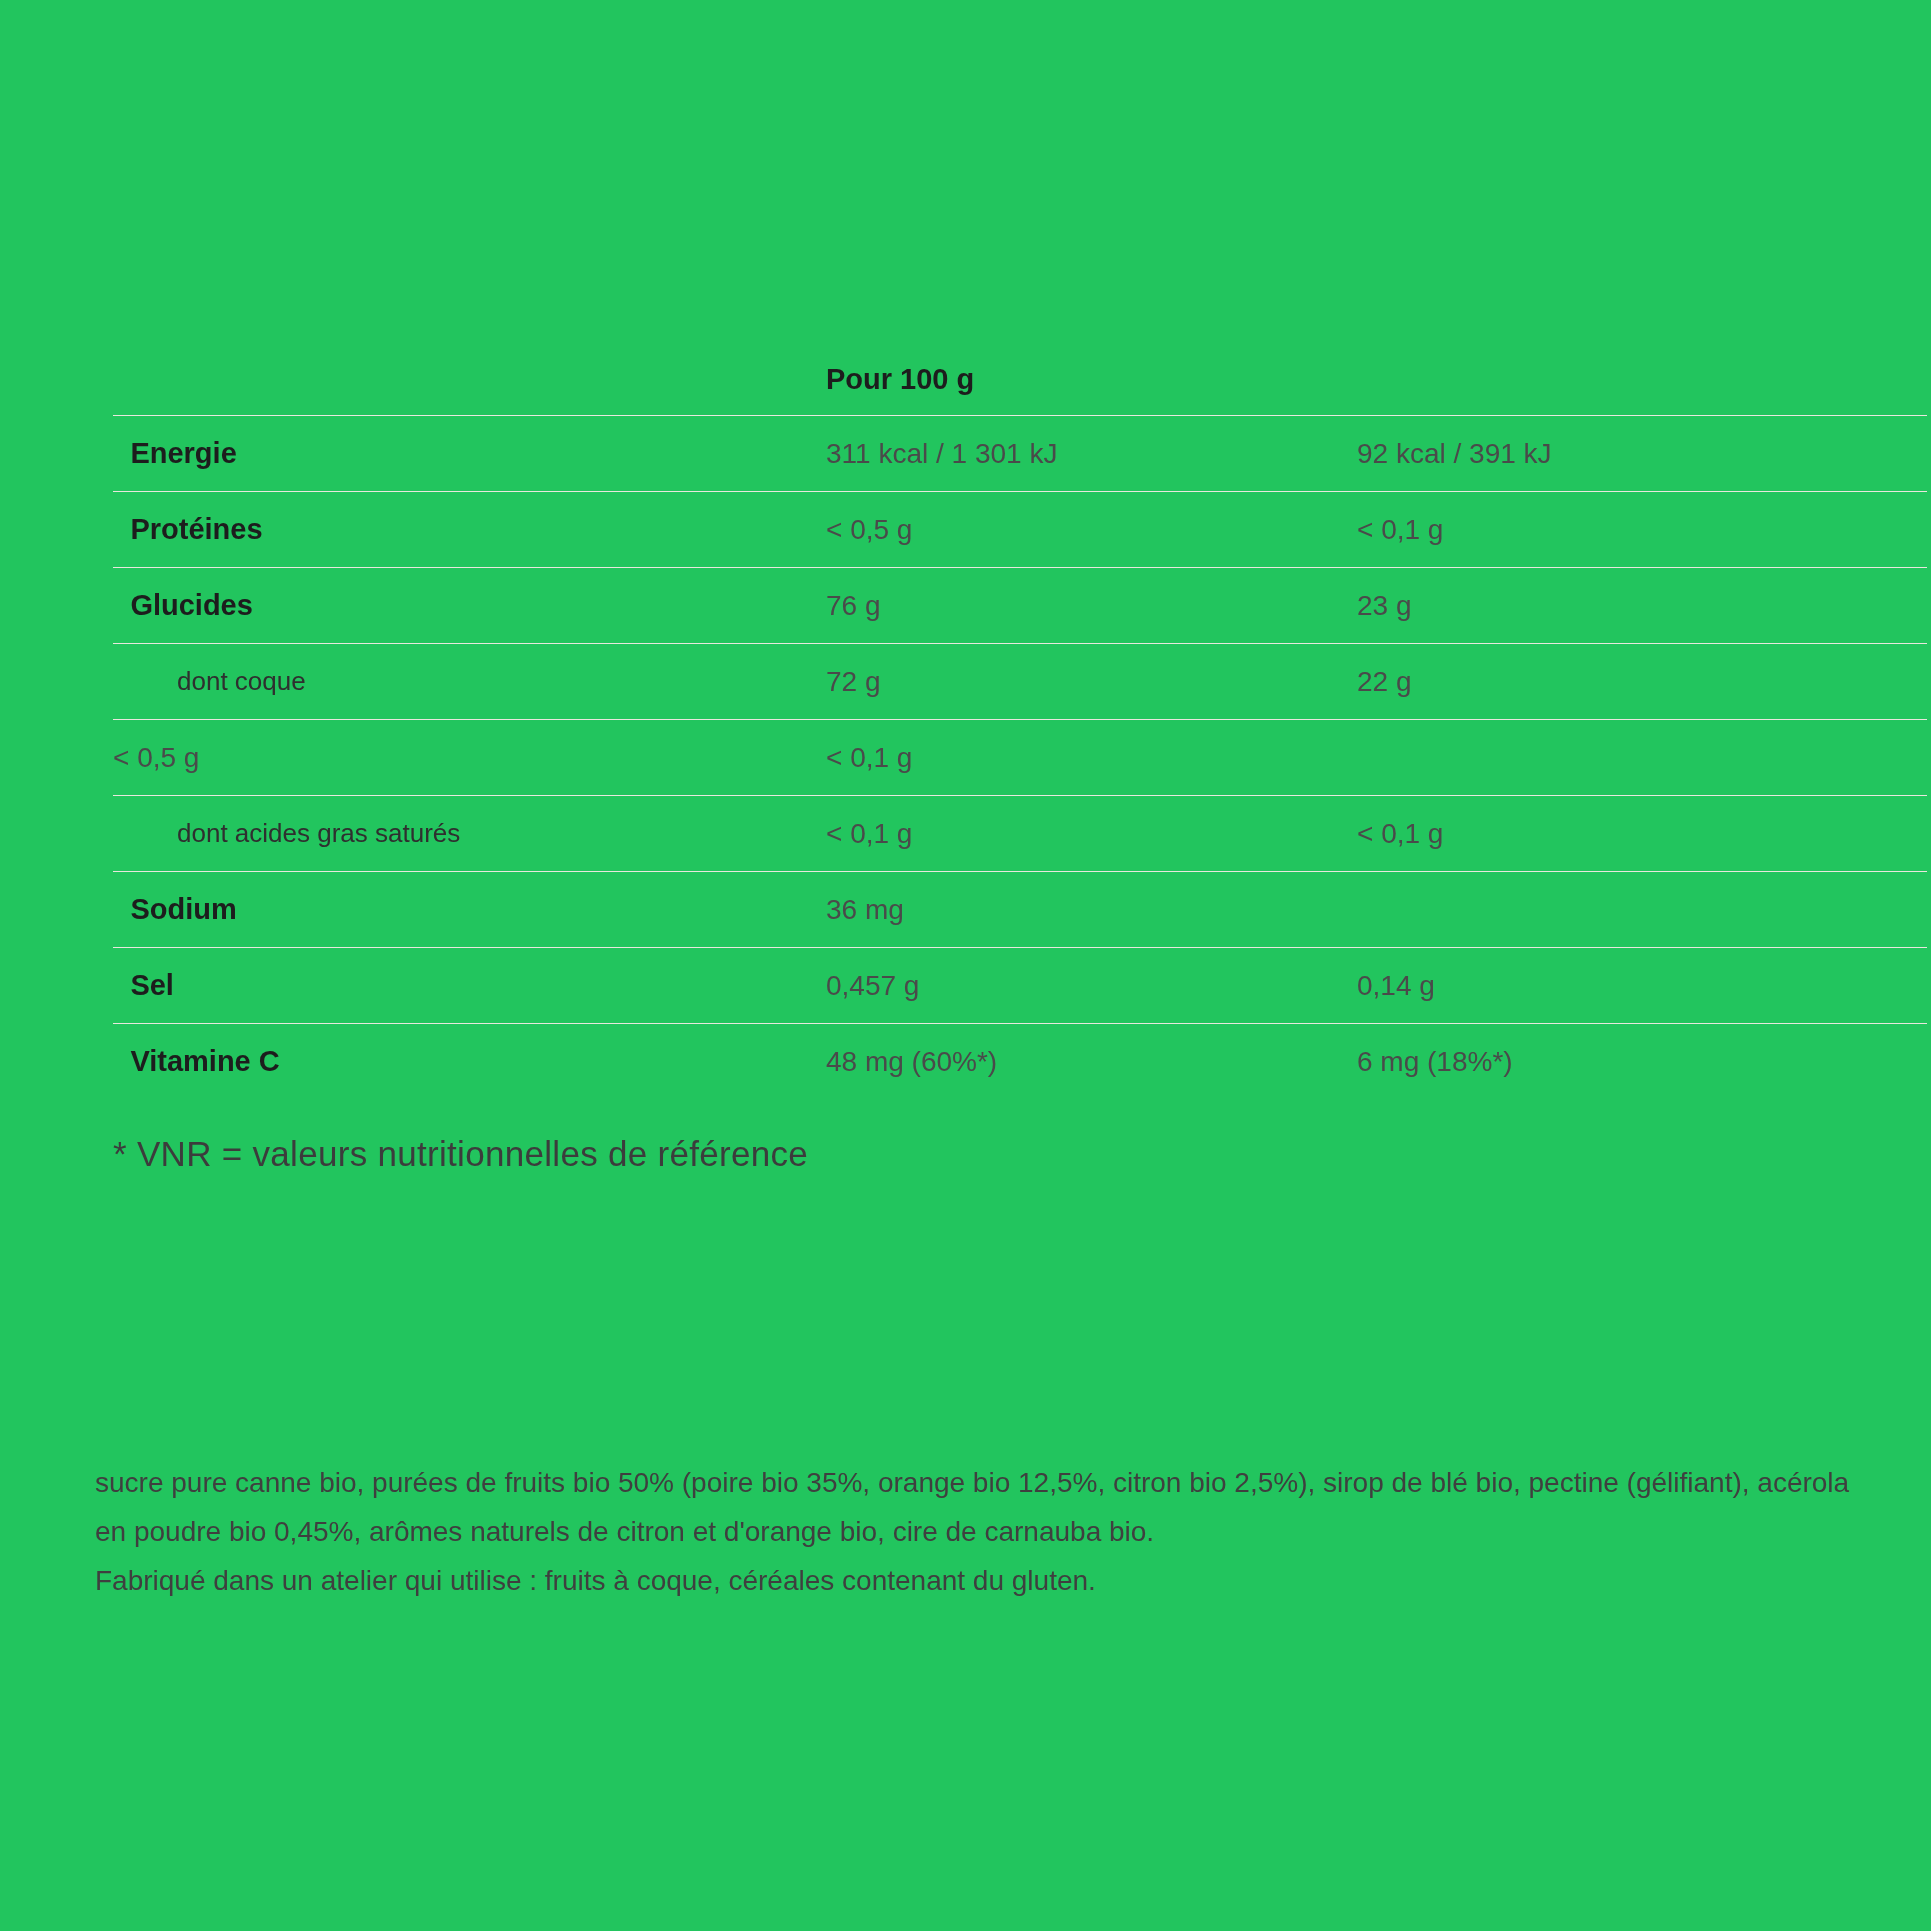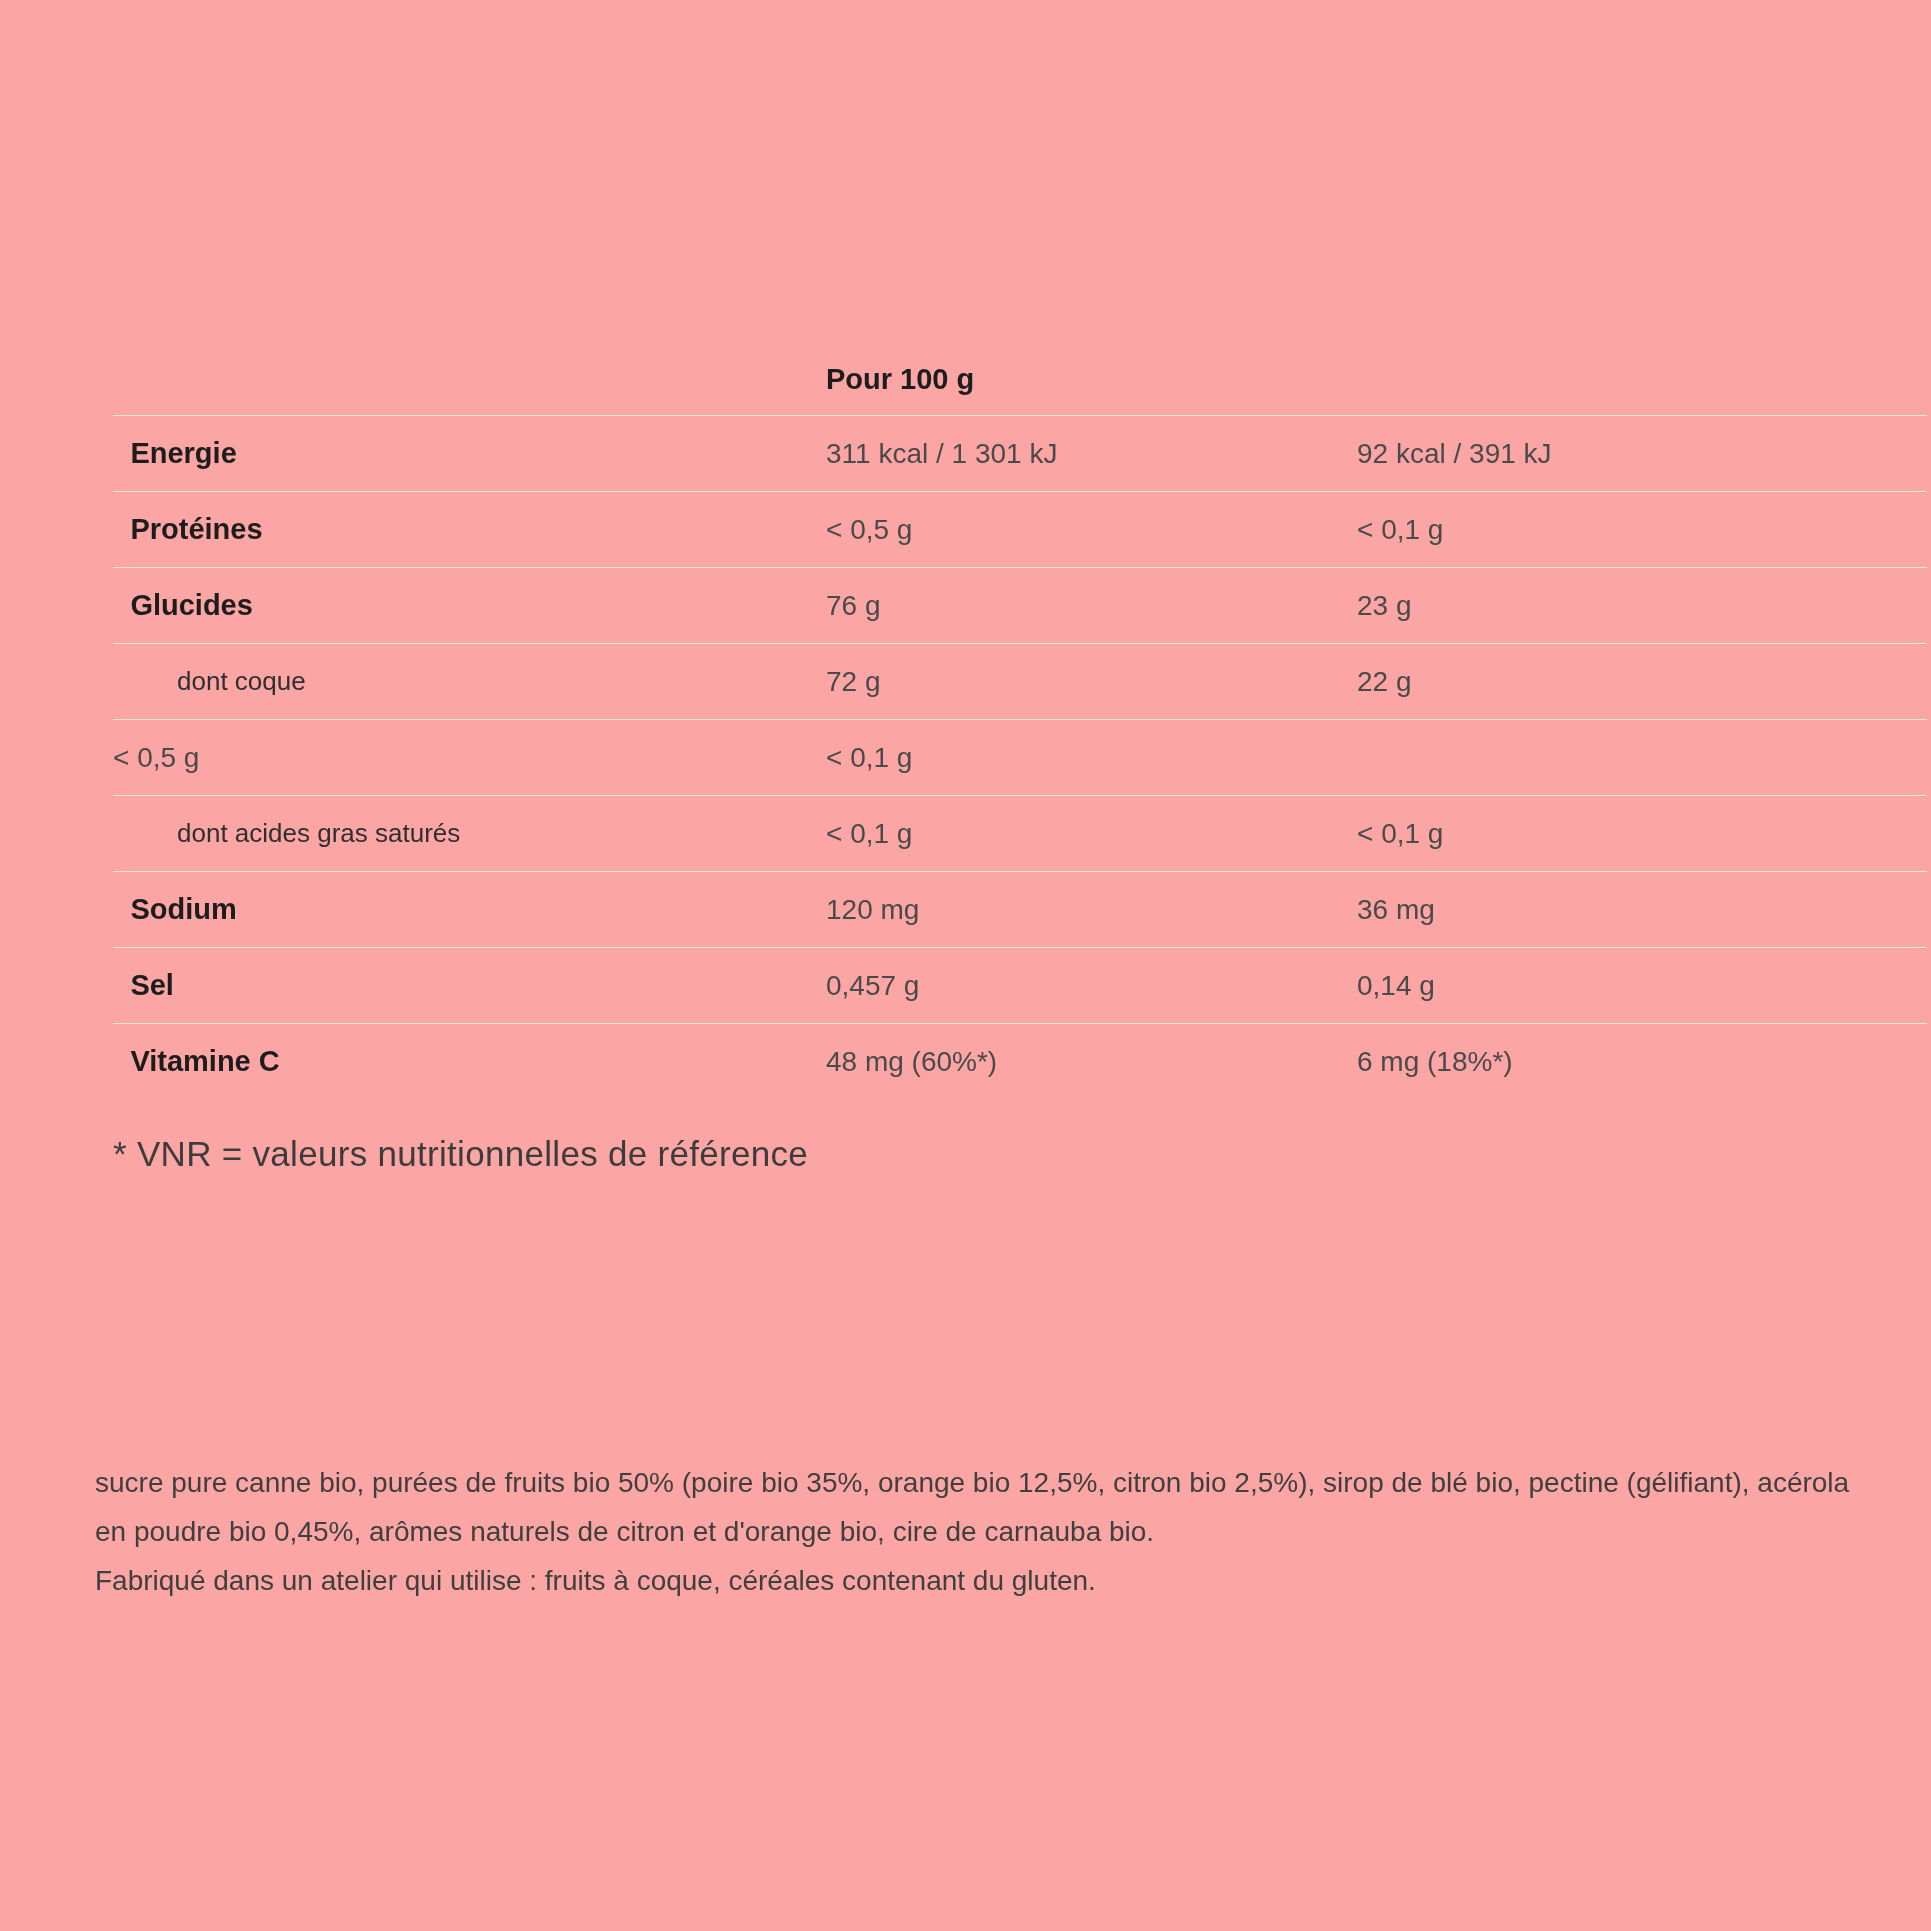--- a/index.html
+++ b/index.html
@@ -1,20 +1,20 @@
 <!DOCTYPE html>
 <html style="--divider: #eae7dd; --label-text: #1d1d1d; --value-text: #4a4a4a; --footnote-text: #3c3c3c; --ingredients-text: #3f3f3f;"><head>
 <meta charset="utf-8">
 <style>
   html, body { margin: 0; padding: 0; }
   .page {
     position: relative;
     width: 1931px;
     height: 1931px;
-    background: #fca5a5;
+    background: #22c55e;
     font-family: "Liberation Sans", sans-serif;
     overflow: hidden;
   }
 
   
   .nutri {
     position: absolute;
     left: 113px;
     top: 344px;
     width: 1814px;
@@ -117,21 +117,20 @@
     </div>
 
     <div class="row sub">
       <div class="label">dont acides gras saturés</div>
       <div class="val">&lt; 0,1 g</div>
       <div class="val">&lt; 0,1 g</div>
     </div>
 
     <div class="row">
       <div class="label">Sodium</div>
-      <div class="val">120 mg</div>
       <div class="val">36 mg</div>
     </div>
 
     <div class="row">
       <div class="label">Sel</div>
       <div class="val">0,457 g</div>
       <div class="val">0,14 g</div>
     </div>
 
     <div class="row">

